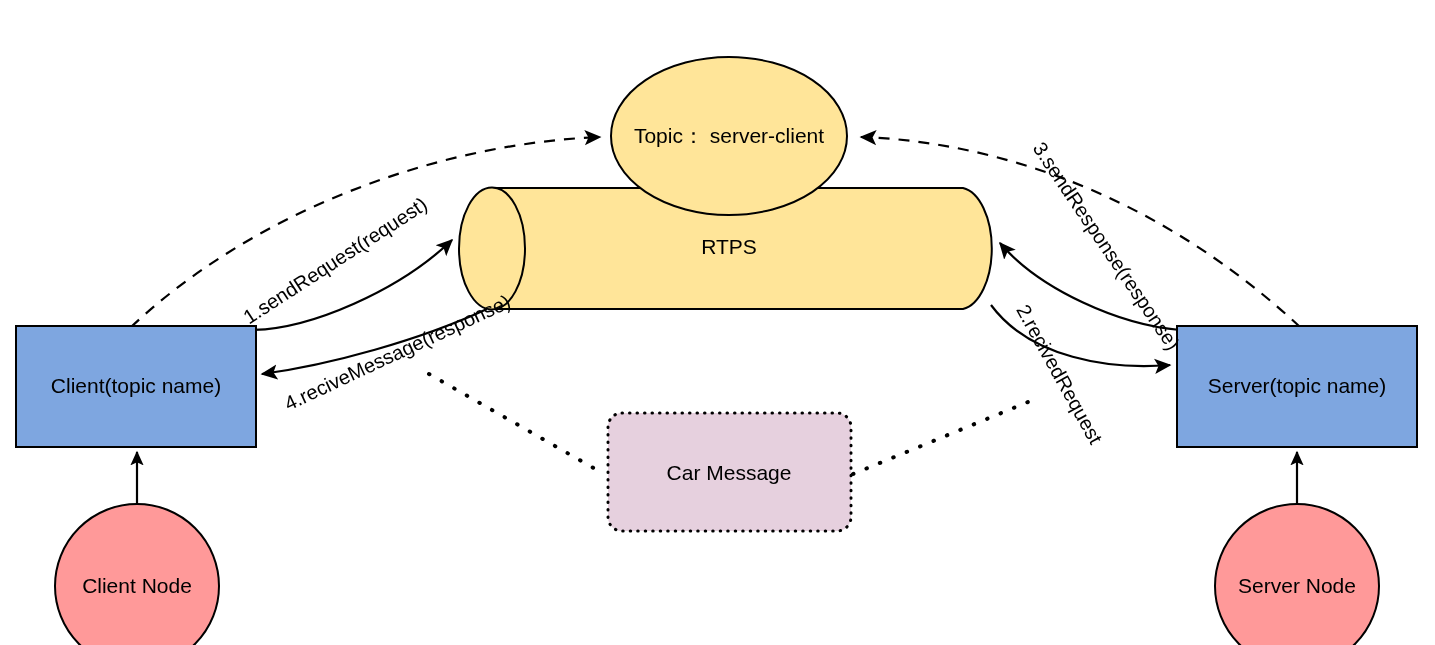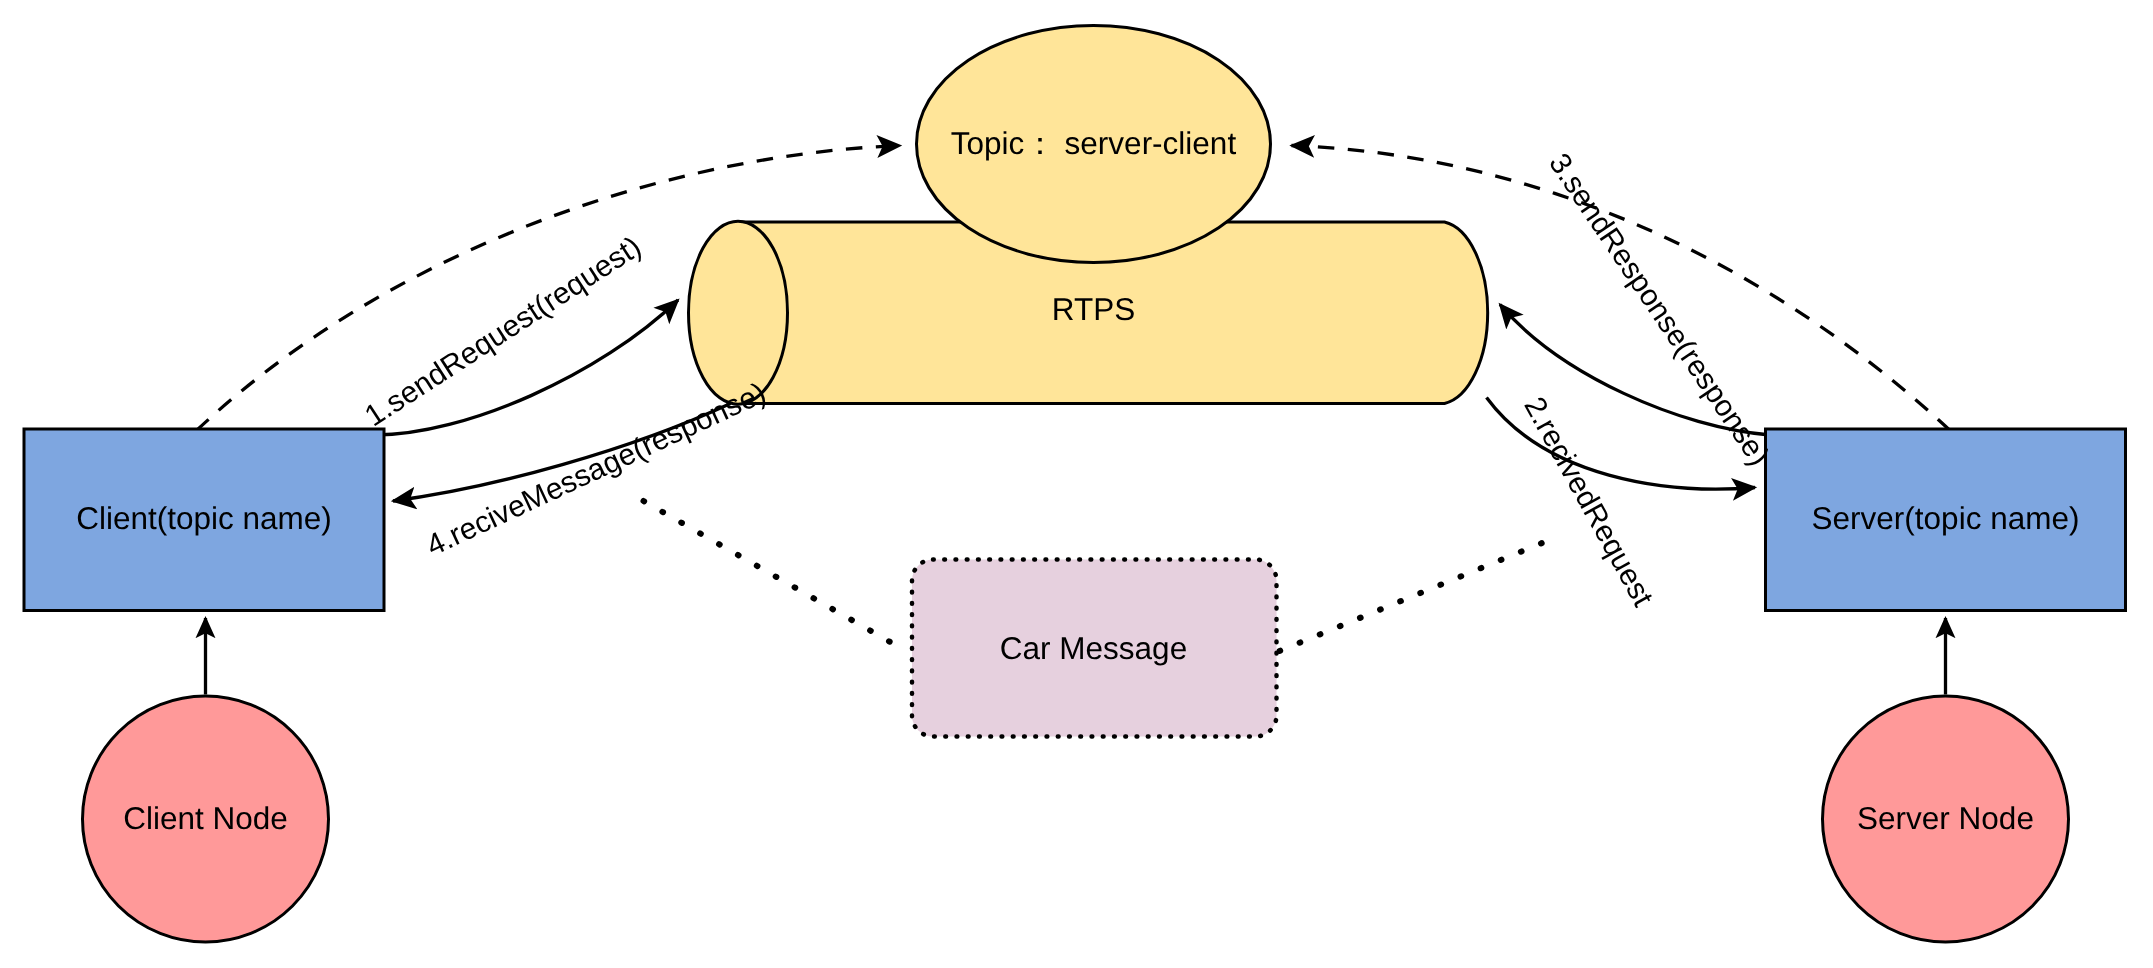--- a/index.html
+++ b/index.html
@@ -10,20 +10,21 @@
   body {
     width: 1435px;
     height: 645px;
     font-family: "Liberation Sans", sans-serif;
     overflow: hidden;
   }
   #diagram-root {
     position: relative;
     width: 1435px;
     height: 486px;
+    margin-top: 40px;
   }
   svg.diagram {
     display: block;
     width: 1435px;
     height: 645px;
   }
   .shape-stroke {
     stroke: #000000;
     stroke-width: 2;
   }

